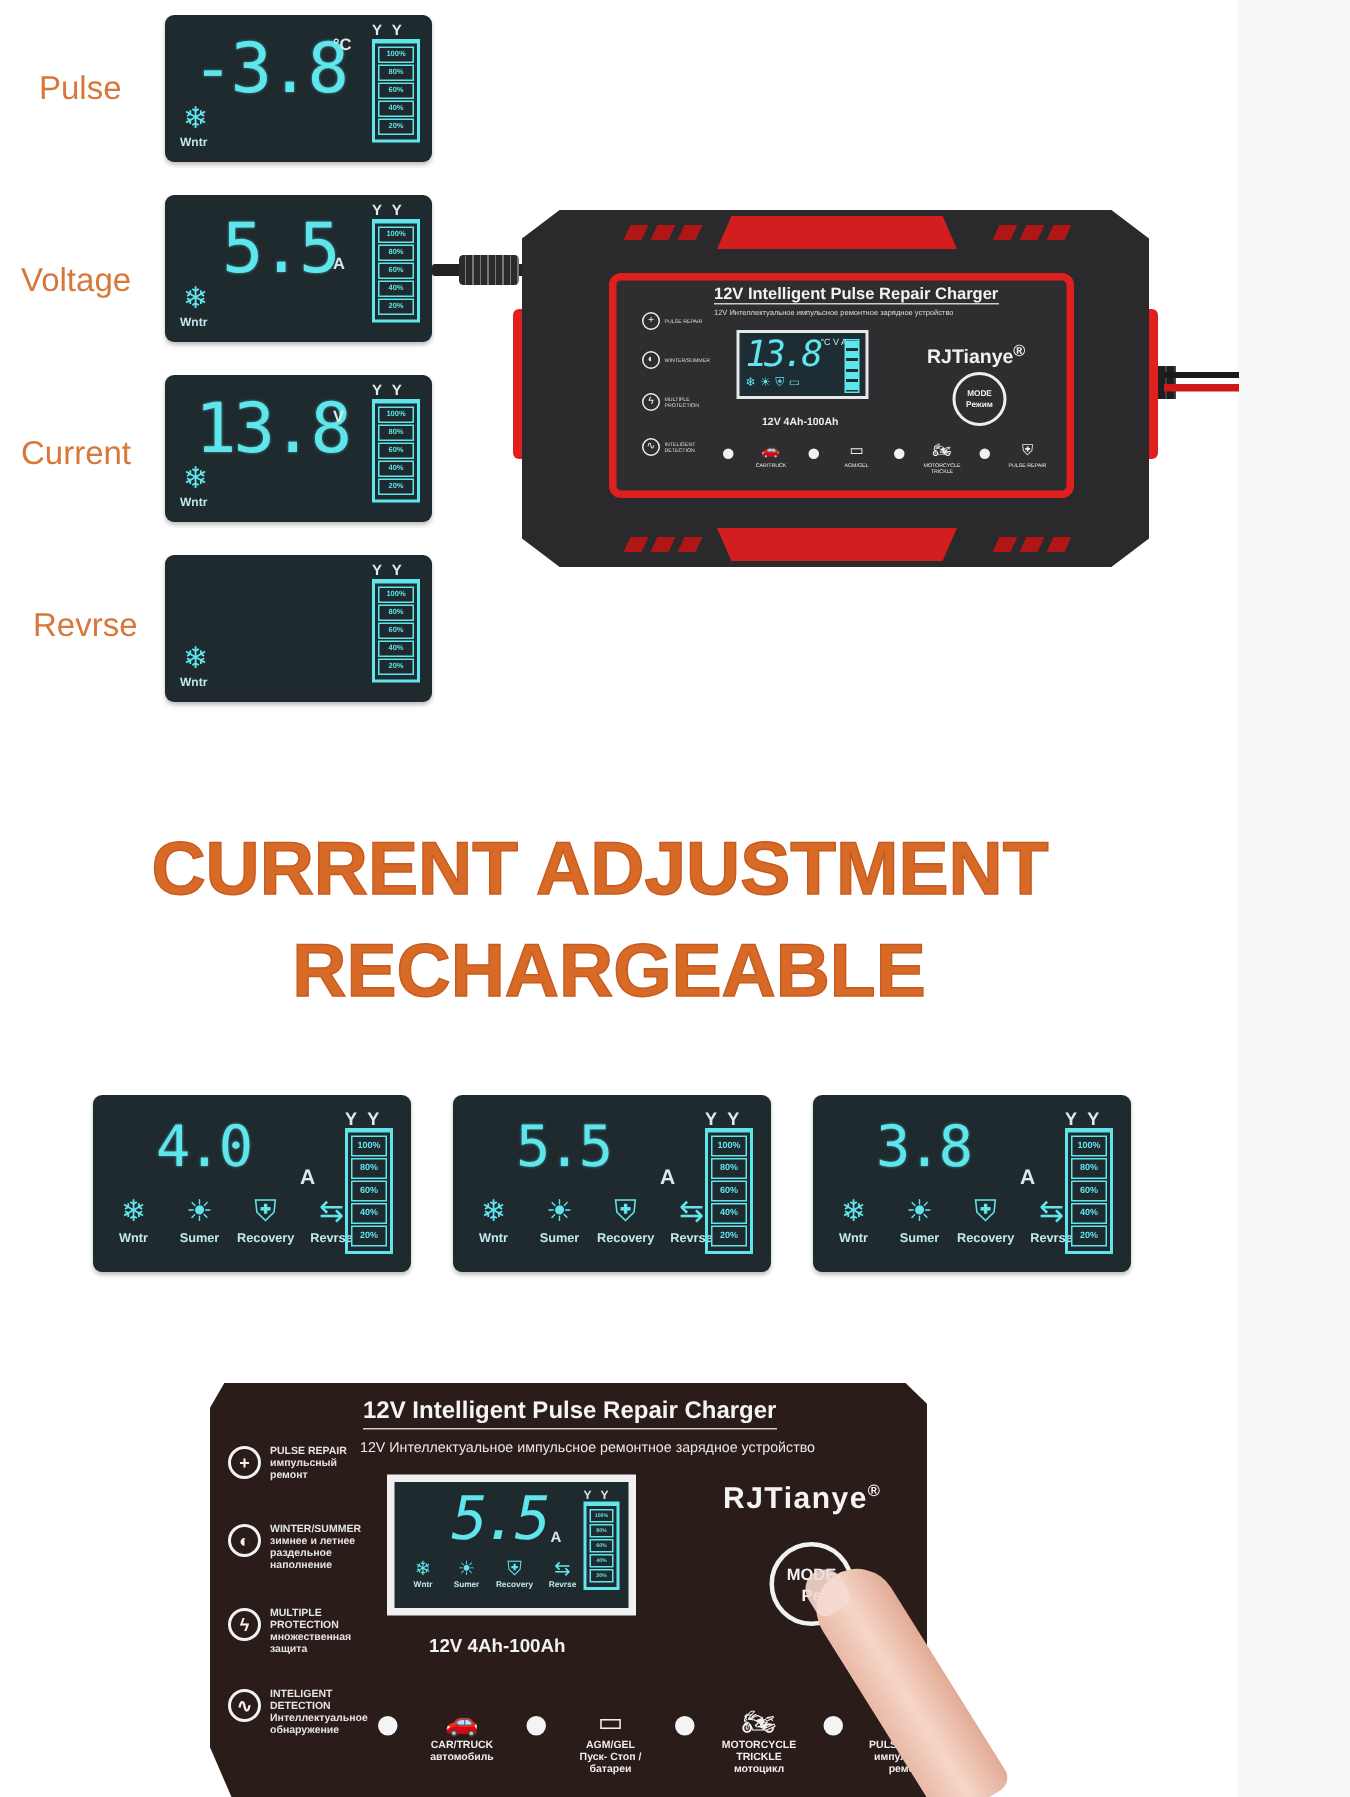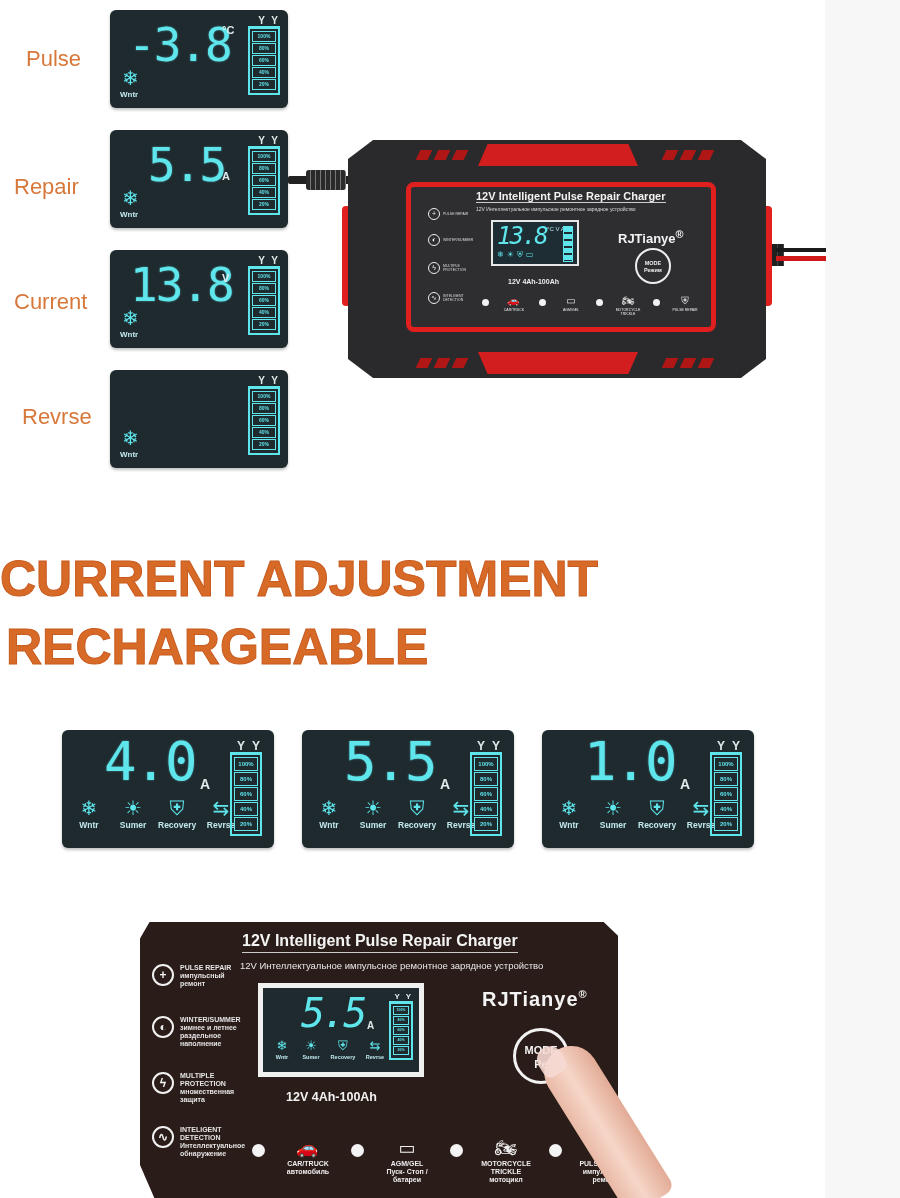--- a/index.html
+++ b/index.html
@@ -7,38 +7,38 @@
   body { background: #ffffff; font-family: "Liberation Sans", sans-serif; position: relative; }
   .right-strip { position: absolute; left: 825px; top: 0; width: 75px; height: 1198px; background: #f7f7f7; }
 
   
   .lcd { position: absolute; background: #1f2a2f; border-radius: 6px; box-shadow: 0 2px 3px rgba(0,0,0,.25); }
   .lcd .digits { position: absolute; color: #5ee6ec; font-family: "DejaVu Sans Mono", monospace; letter-spacing: -2px; text-shadow: 0 0 2px rgba(94,230,236,.6); }
   .lcd .unit { position: absolute; color: #dfe9ec; font-weight: bold; }
   .lcd .snow { position: absolute; color: #5ee6ec; }
   .lcd .mode-label { position: absolute; color: #bfe9ee; font-weight: bold; }
   .batt { position: absolute; }
-  .batt .yy { color: #dfe9ec; font-weight: bold; text-align: right; letter-spacing: 2px; }
+  .batt .yy { color: #dfe9ec; font-weight: bold; text-align: left; letter-spacing: 2px; }
   .batt .body { border: 2px solid #5ee6ec; border-top-width: 3px; padding: 2px; }
   .batt .cell { background: #1f2a2f; border: 1px solid #5ee6ec; color: #5ee6ec; text-align: center; font-weight: bold; margin-bottom: 1px; }
 
   
   .side-label { position: absolute; color: #d8773a; font-size: 22px; }
   .lcd.small { left: 110px; width: 178px; height: 98px; }
   .lcd.small .digits { left: 18px; top: 8px; font-size: 46px; }
   .lcd.small .unit { left: 112px; top: 14px; font-size: 11px; }
   .lcd.small .snow { left: 12px; top: 56px; font-size: 20px; }
   .lcd.small .mode-label { left: 10px; top: 80px; font-size: 8px; }
   .lcd.small .batt { left: 138px; top: 6px; width: 32px; }
   .lcd.small .batt .yy { font-size: 10px; line-height: 10px; }
   .lcd.small .batt .cell { font-size: 5px; height: 11px; line-height: 9px; }
 
   
   .lcd.mode { top: 730px; width: 212px; height: 118px; }
-  .lcd.mode .digits { left: 42px; top: 0; font-size: 54px; }
+  .lcd.mode .digits { left: 42px; top: 12px; font-size: 38px; }
   .lcd.mode .unit { left: 138px; top: 46px; font-size: 14px; }
   .lcd.mode .icons { position: absolute; left: 8px; top: 66px; display: flex; gap: 6px; }
   .lcd.mode .ic { width: 38px; text-align: center; }
   .lcd.mode .ic .g { color: #5ee6ec; font-size: 20px; line-height: 24px; height: 24px; }
   .lcd.mode .ic .t { color: #bfe9ee; font-size: 8.5px; font-weight: bold; }
   .lcd.mode .batt { left: 168px; top: 10px; width: 32px; }
   .lcd.mode .batt .yy { font-size: 12px; line-height: 12px; }
   .lcd.mode .batt .cell { font-size: 6px; height: 14px; line-height: 12px; }
 
   
@@ -69,21 +69,21 @@
   .dev-row .it .g { font-size: 10px; line-height: 14px; }
   .dev-row .it .t { font-size: 3.5px; line-height: 4px; width: 34px; }
 
   .cable-l { position: absolute; left: 288px; top: 176px; width: 62px; height: 8px; background: #222; border-radius: 2px; }
   .cable-l-grip { position: absolute; left: 306px; top: 170px; width: 40px; height: 20px; background: repeating-linear-gradient(90deg, #2a2a2a 0 4px, #777 4px 5px); border-radius: 3px; }
   .cable-r1 { position: absolute; left: 776px; top: 248px; width: 50px; height: 4px; background: #1a1a1a; }
   .cable-r2 { position: absolute; left: 776px; top: 256px; width: 50px; height: 5px; background: #d01818; }
   .cable-r-grip { position: absolute; left: 760px; top: 244px; width: 24px; height: 22px; background: repeating-linear-gradient(90deg, #1f1f1f 0 5px, #444 5px 6px); }
 
   
-  .headline { position: absolute; left: 0; width: 800px; text-align: left; color: #d86a28; font-weight: bold; font-size: 50px; letter-spacing: 0px; -webkit-text-stroke: 1px #c85a1e; }
+  .headline { position: absolute; left: 0; width: 800px; text-align: center; color: #d86a28; font-weight: bold; font-size: 50px; letter-spacing: 0px; -webkit-text-stroke: 1px #c85a1e; }
 
   
   .panel { position: absolute; left: 140px; top: 922px; width: 478px; height: 276px; background: #2a1c18; clip-path: polygon(2% 0, 97% 0, 100% 5%, 100% 100%, 3% 100%, 0 88%, 0 6%); }
   .p-title { position: absolute; left: 242px; top: 932px; color: #f4f4f4; font-size: 16px; font-weight: bold; border-bottom: 1px solid #ccc; padding-bottom: 2px; }
   .p-sub { position: absolute; left: 240px; top: 960px; color: #e8e8e8; font-size: 9.5px; }
   .p-feat { position: absolute; left: 152px; display: flex; gap: 6px; align-items: flex-start; }
   .p-feat .c { width: 22px; height: 22px; border: 2px solid #f2f2f2; border-radius: 50%; color: #f2f2f2; font-size: 12px; text-align: center; line-height: 18px; font-weight: bold; }
   .p-feat .t { color: #e4e4e4; font-size: 7px; line-height: 8px; width: 70px; font-weight: bold; }
   .p-lcd-frame { position: absolute; left: 258px; top: 983px; width: 166px; height: 94px; background: #f0f0f0; padding: 5px; }
   .p-lcd { width: 100%; height: 100%; background: #1f2a2f; position: relative; }
@@ -109,21 +109,21 @@
   .finger { position: absolute; left: 530px; top: 1050px; width: 54px; height: 180px; background: linear-gradient(90deg, #e9b9a6, #f6d6c8 45%, #e2ab96); border-radius: 27px 27px 10px 10px; transform: rotate(-32deg); transform-origin: top center; }
   .finger-nail { position: absolute; left: 538px; top: 1046px; width: 26px; height: 30px; background: #f5d9d3; border-radius: 13px 13px 8px 8px; transform: rotate(-32deg); opacity: .9; }
 </style>
 </head>
 <body>
 
 <div class="right-strip"></div>
 
 <div>
   <span class="side-label" style="left:26px;top:46px">Pulse</span>
-  <span class="side-label" style="left:14px;top:174px">Repair</span>
+  <span class="side-label" style="left:14px;top:174px">Voltage</span>
   <span class="side-label" style="left:14px;top:289px">Current</span>
   <span class="side-label" style="left:22px;top:404px">Revrse</span>
 
   <div class="lcd small" style="top:10px">
     <span class="digits">-3.8</span>
     <span class="unit" style="left:112px">°C</span>
     <span class="snow">❄</span>
     <span class="mode-label">Wntr</span>
     <div class="batt">
       <div class="yy">Y Y</div>
@@ -329,21 +329,21 @@
       <div class="cell">100%</div>
       <div class="cell">80%</div>
       <div class="cell">60%</div>
       <div class="cell">40%</div>
       <div class="cell">20%</div>
     </div>
   </div>
 </div>
 
 <div class="lcd mode" style="left:542px">
-  <span class="digits">1.0</span>
+  <span class="digits">3.8</span>
   <span class="unit">A</span>
   <div class="icons">
     <div class="ic">
         <div class="g">❄</div>
         <div class="t">Wntr</div>
       </div>
     <div class="ic">
         <div class="g">☀</div>
         <div class="t">Sumer</div>
       </div>

